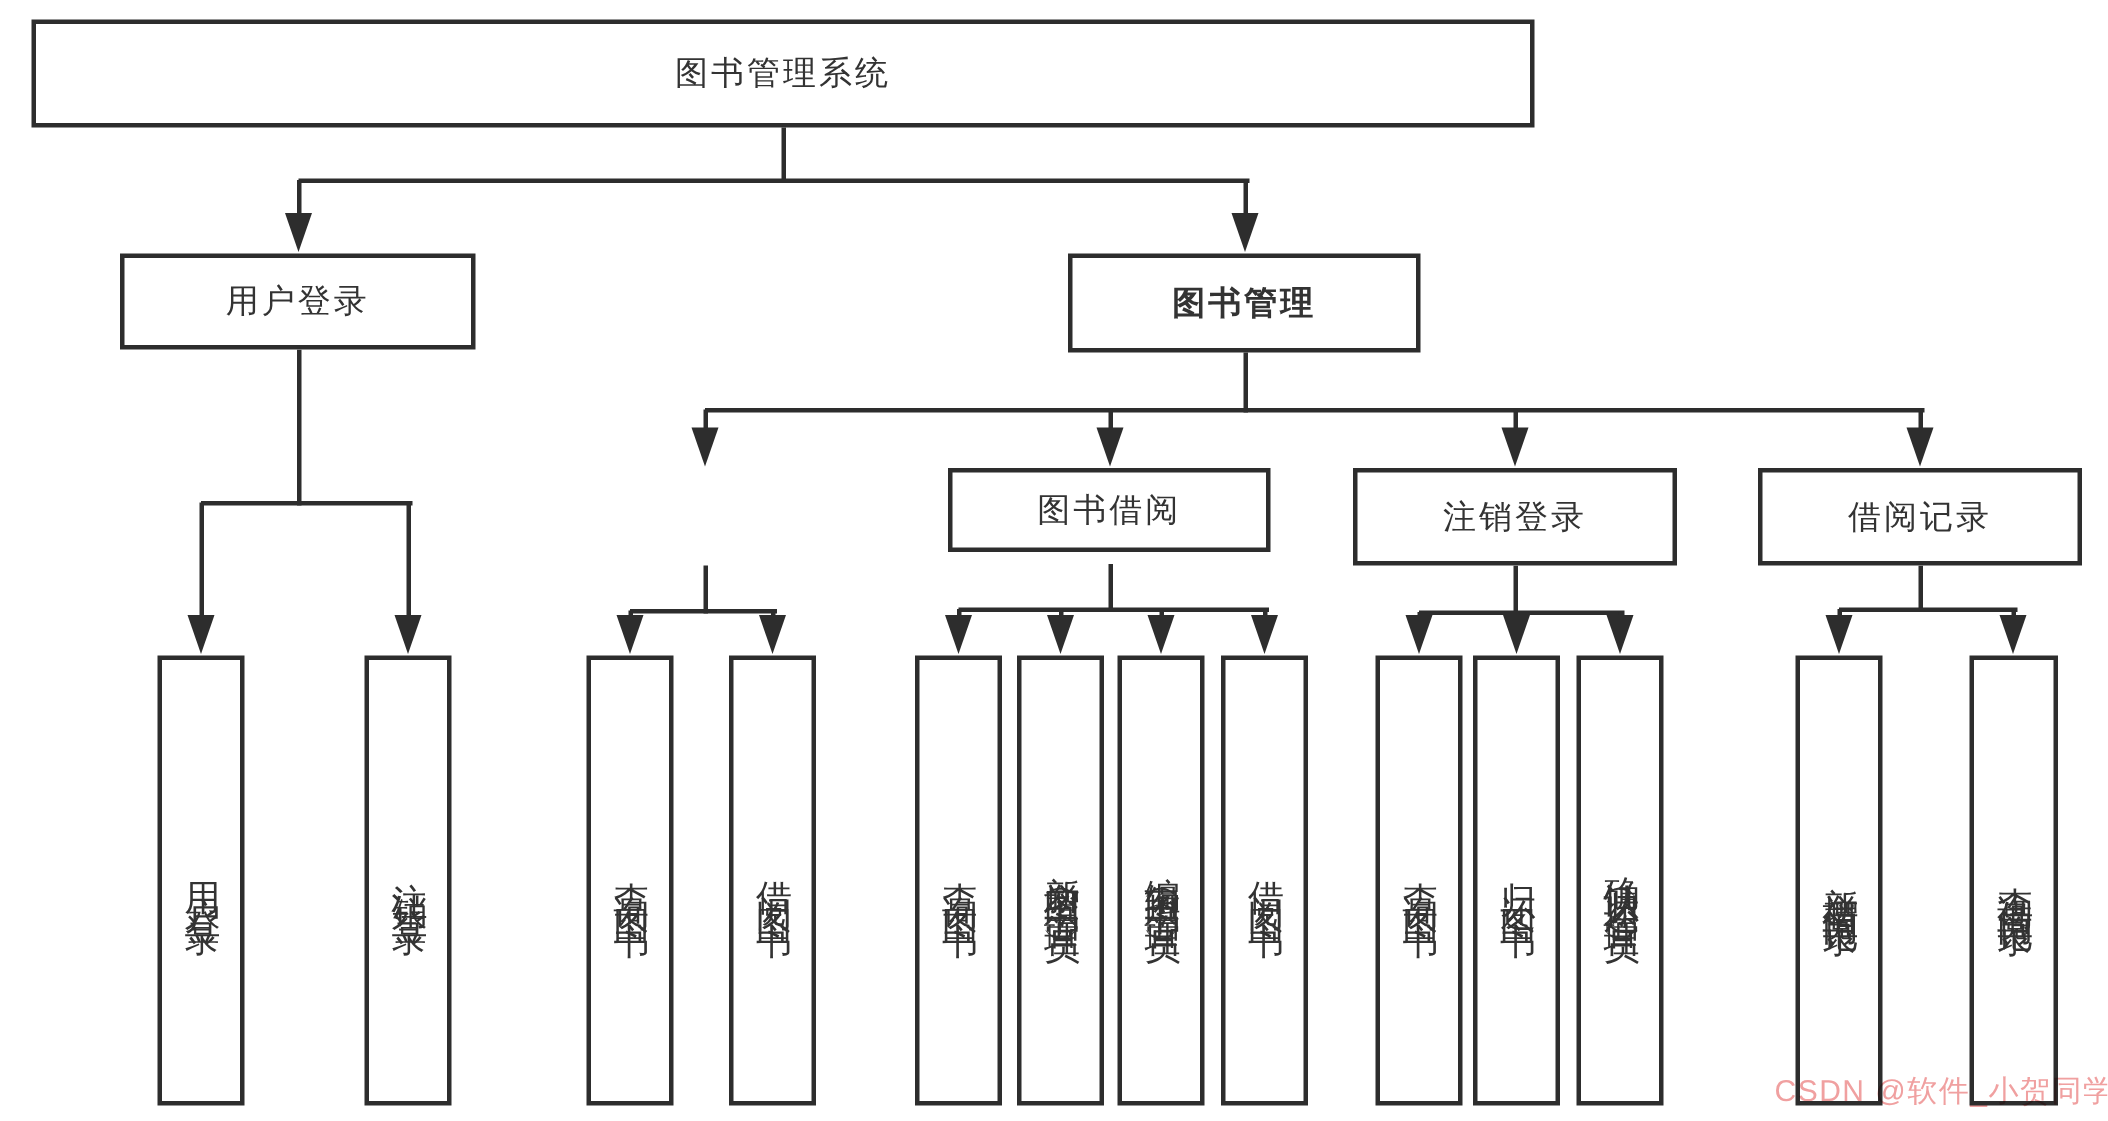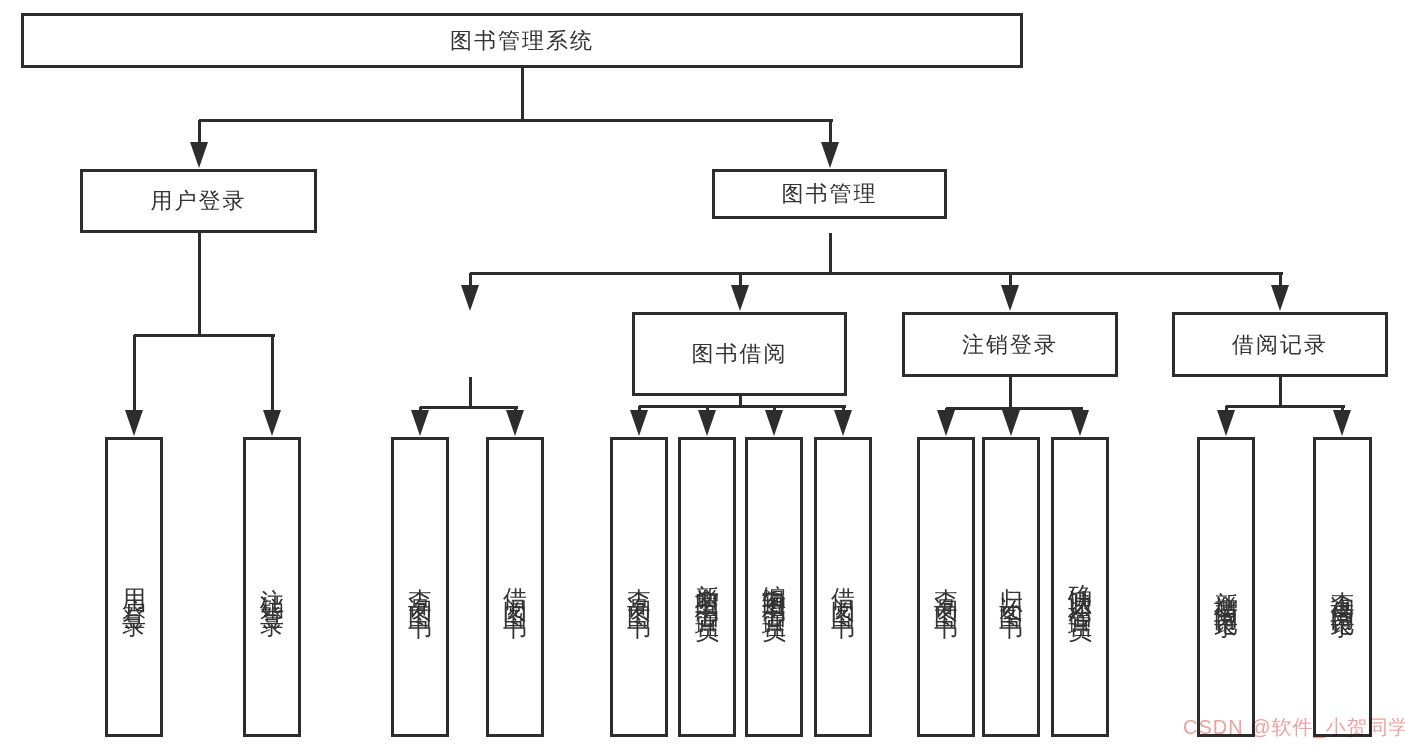--- a/index.html
+++ b/index.html
@@ -113,30 +113,30 @@
     <div class="arrow" style="left: 506px; top: 410px; border-top-color: rgb(45, 45, 45);"></div>
     <div class="arrow" style="left: 630px; top: 410px; border-top-color: rgb(45, 45, 45);"></div>
     <div class="arrow" style="left: 698px; top: 410px; border-top-color: rgb(45, 45, 45);"></div>
     <div class="arrow" style="left: 765px; top: 410px; border-top-color: rgb(45, 45, 45);"></div>
     <div class="arrow" style="left: 834px; top: 410px; border-top-color: rgb(45, 45, 45);"></div>
     <div class="arrow" style="left: 937px; top: 410px; border-top-color: rgb(45, 45, 45);"></div>
     <div class="arrow" style="left: 1002px; top: 410px; border-top-color: rgb(45, 45, 45);"></div>
     <div class="arrow" style="left: 1071px; top: 410px; border-top-color: rgb(45, 45, 45);"></div>
     <div class="arrow" style="left: 1217px; top: 410px; border-top-color: rgb(45, 45, 45);"></div>
     <div class="arrow" style="left: 1333px; top: 410px; border-top-color: rgb(45, 45, 45);"></div>
-    <div class="node h" style="left: 21px; top: 13px; width: 1002px; height: 55px; border-color: rgb(45, 45, 45);">
+    <div class="node h" style="left: 21px; top: 13px; width: 1002px; height: 72px; border-color: rgb(45, 45, 45);">
       <span style="color: rgb(51, 51, 51);">图书管理系统</span>
     </div>
     <div class="node h" style="left: 80px; top: 169px; width: 237px; height: 64px; border-color: rgb(45, 45, 45);">
       <span style="color: rgb(51, 51, 51);">用户登录</span>
     </div>
-    <div class="node h" style="left: 712px; top: 169px; width: 235px; height: 50px; border-color: rgb(45, 45, 45);">
+    <div class="node h" style="left: 712px; top: 169px; width: 235px; height: 66px; border-color: rgb(45, 45, 45); font-weight: bold;">
       <span style="color: rgb(51, 51, 51);">图书管理</span>
     </div>
-    <div class="node h" style="left: 632px; top: 312px; width: 215px; height: 84px; border-color: rgb(45, 45, 45); font-family: Liberation Serif, serif;">
+    <div class="node h" style="left: 632px; top: 312px; width: 215px; height: 56px; border-color: rgb(45, 45, 45); font-family: Liberation Serif, serif;">
       <span style="color: rgb(51, 51, 51);">图书借阅</span>
     </div>
     <div class="node h" style="left: 902px; top: 312px; width: 216px; height: 65px; border-color: rgb(45, 45, 45);">
       <span style="color: rgb(51, 51, 51);">注销登录</span>
     </div>
     <div class="node h" style="left: 1172px; top: 312px; width: 216px; height: 65px; border-color: rgb(45, 45, 45);">
       <span style="color: rgb(51, 51, 51);">借阅记录</span>
     </div>
     <div class="node v" style="left: 105px; top: 437px; width: 58px; height: 300px; border-color: rgb(45, 45, 45);">
       <span style="color: rgb(51, 51, 51); letter-spacing: 9px;">用户登录</span>

